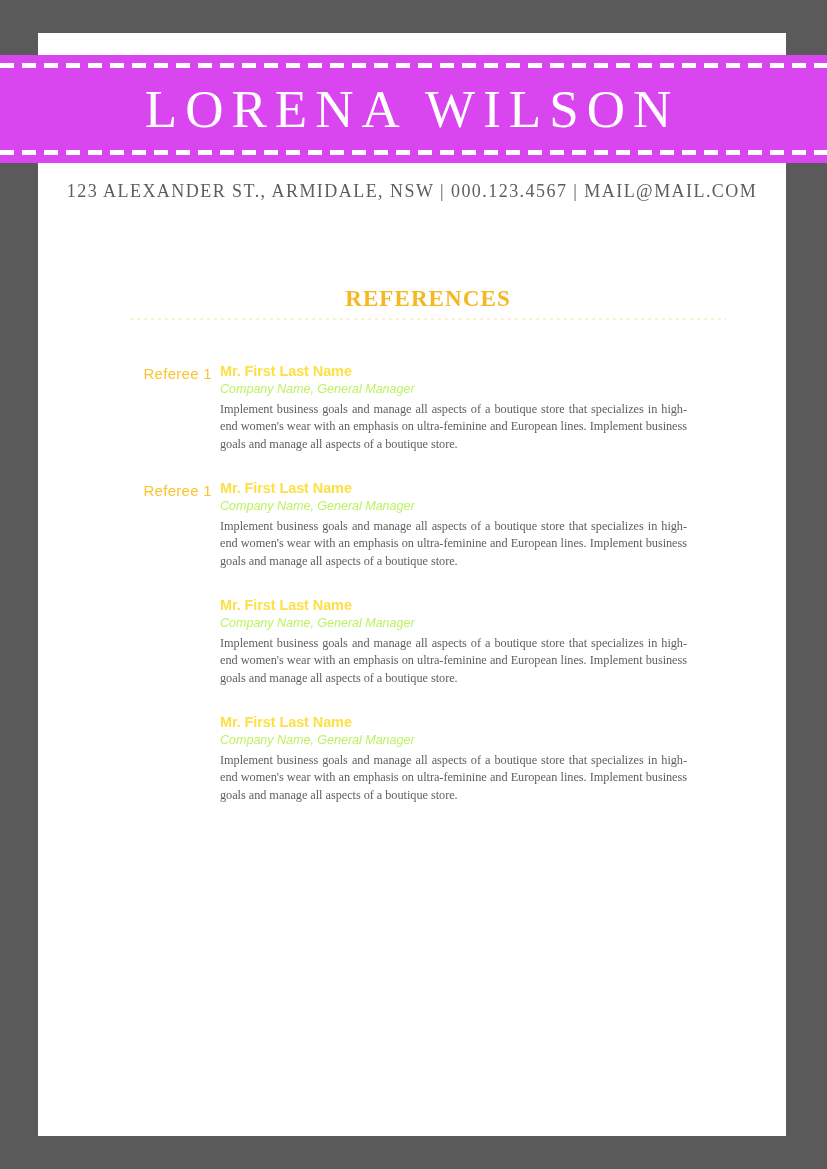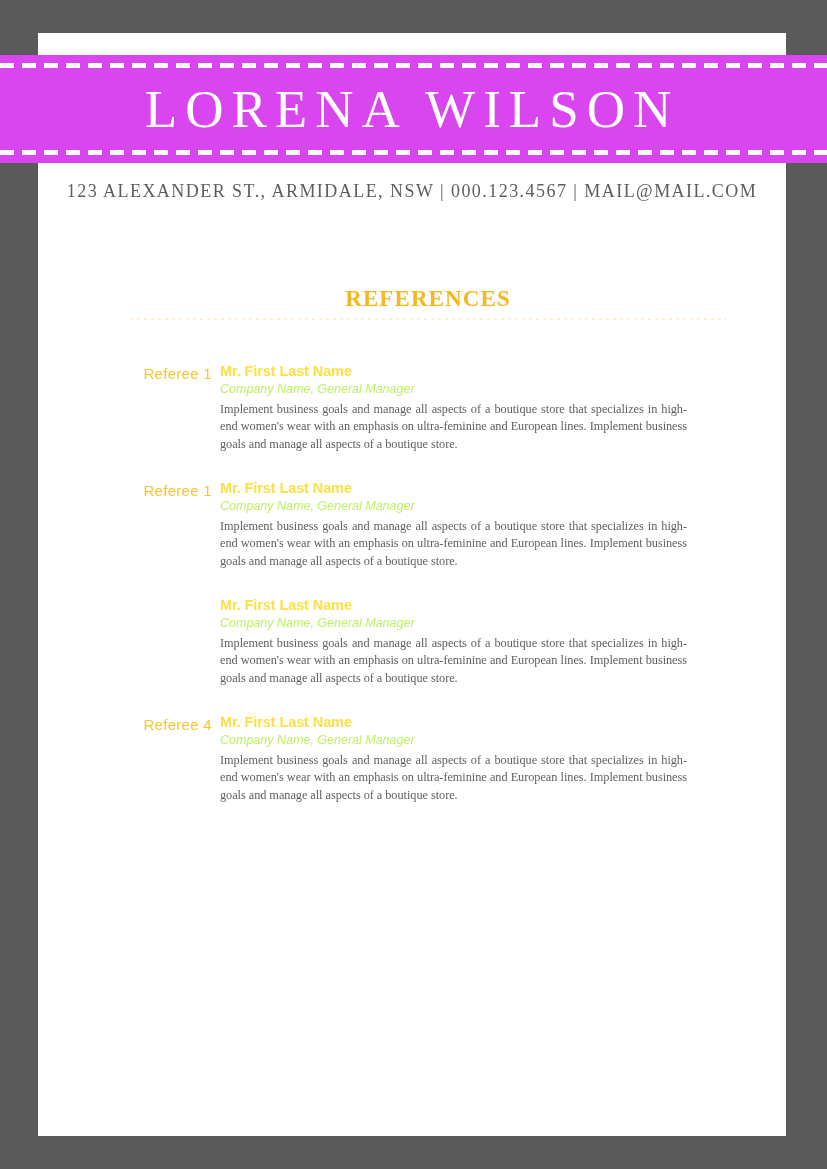--- a/index.html
+++ b/index.html
@@ -197,20 +197,19 @@
       </div>
     </div>
     <div class="referee-row">
       <div class="referee-content">
         <div class="referee-name">Mr. First Last Name</div>
         <div class="referee-company">Company Name, General Manager</div>
         <div class="referee-desc">Implement business goals and manage all aspects of a boutique store that specializes in high-end women's wear with an emphasis on ultra-feminine and European lines. Implement business goals and manage all aspects of a boutique store.</div>
       </div>
     </div>
     <div class="referee-row">
-      <div class="referee-label">Referee 4</div>
       <div class="referee-content">
         <div class="referee-name">Mr. First Last Name</div>
         <div class="referee-company">Company Name, General Manager</div>
         <div class="referee-desc">Implement business goals and manage all aspects of a boutique store that specializes in high-end women's wear with an emphasis on ultra-feminine and European lines. Implement business goals and manage all aspects of a boutique store.</div>
       </div>
     </div>
   </div>
 
 </body></html>

